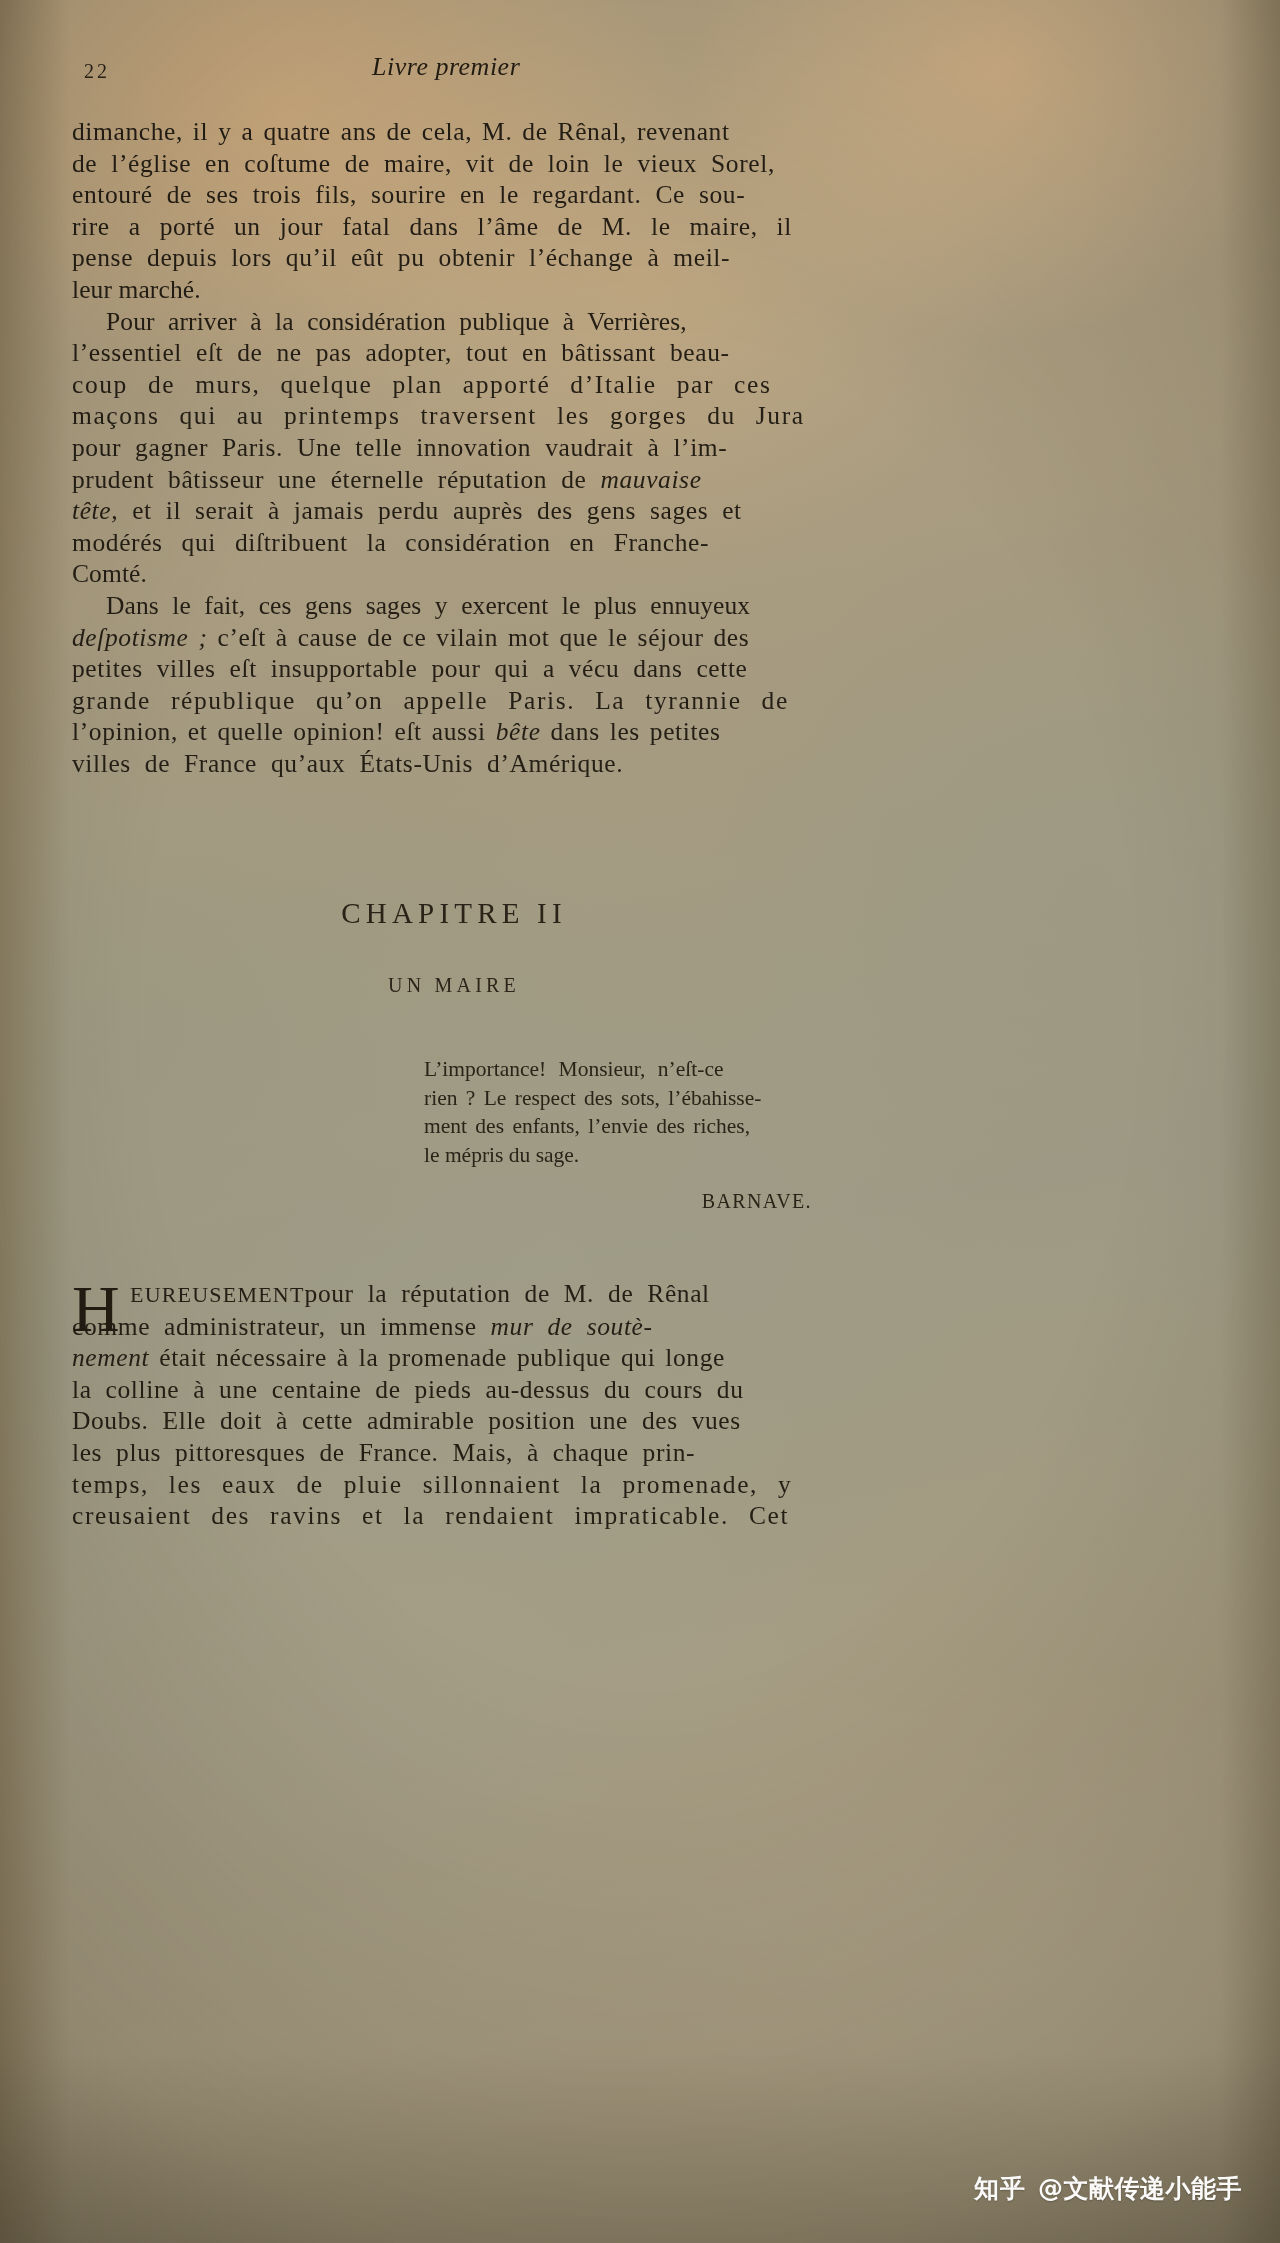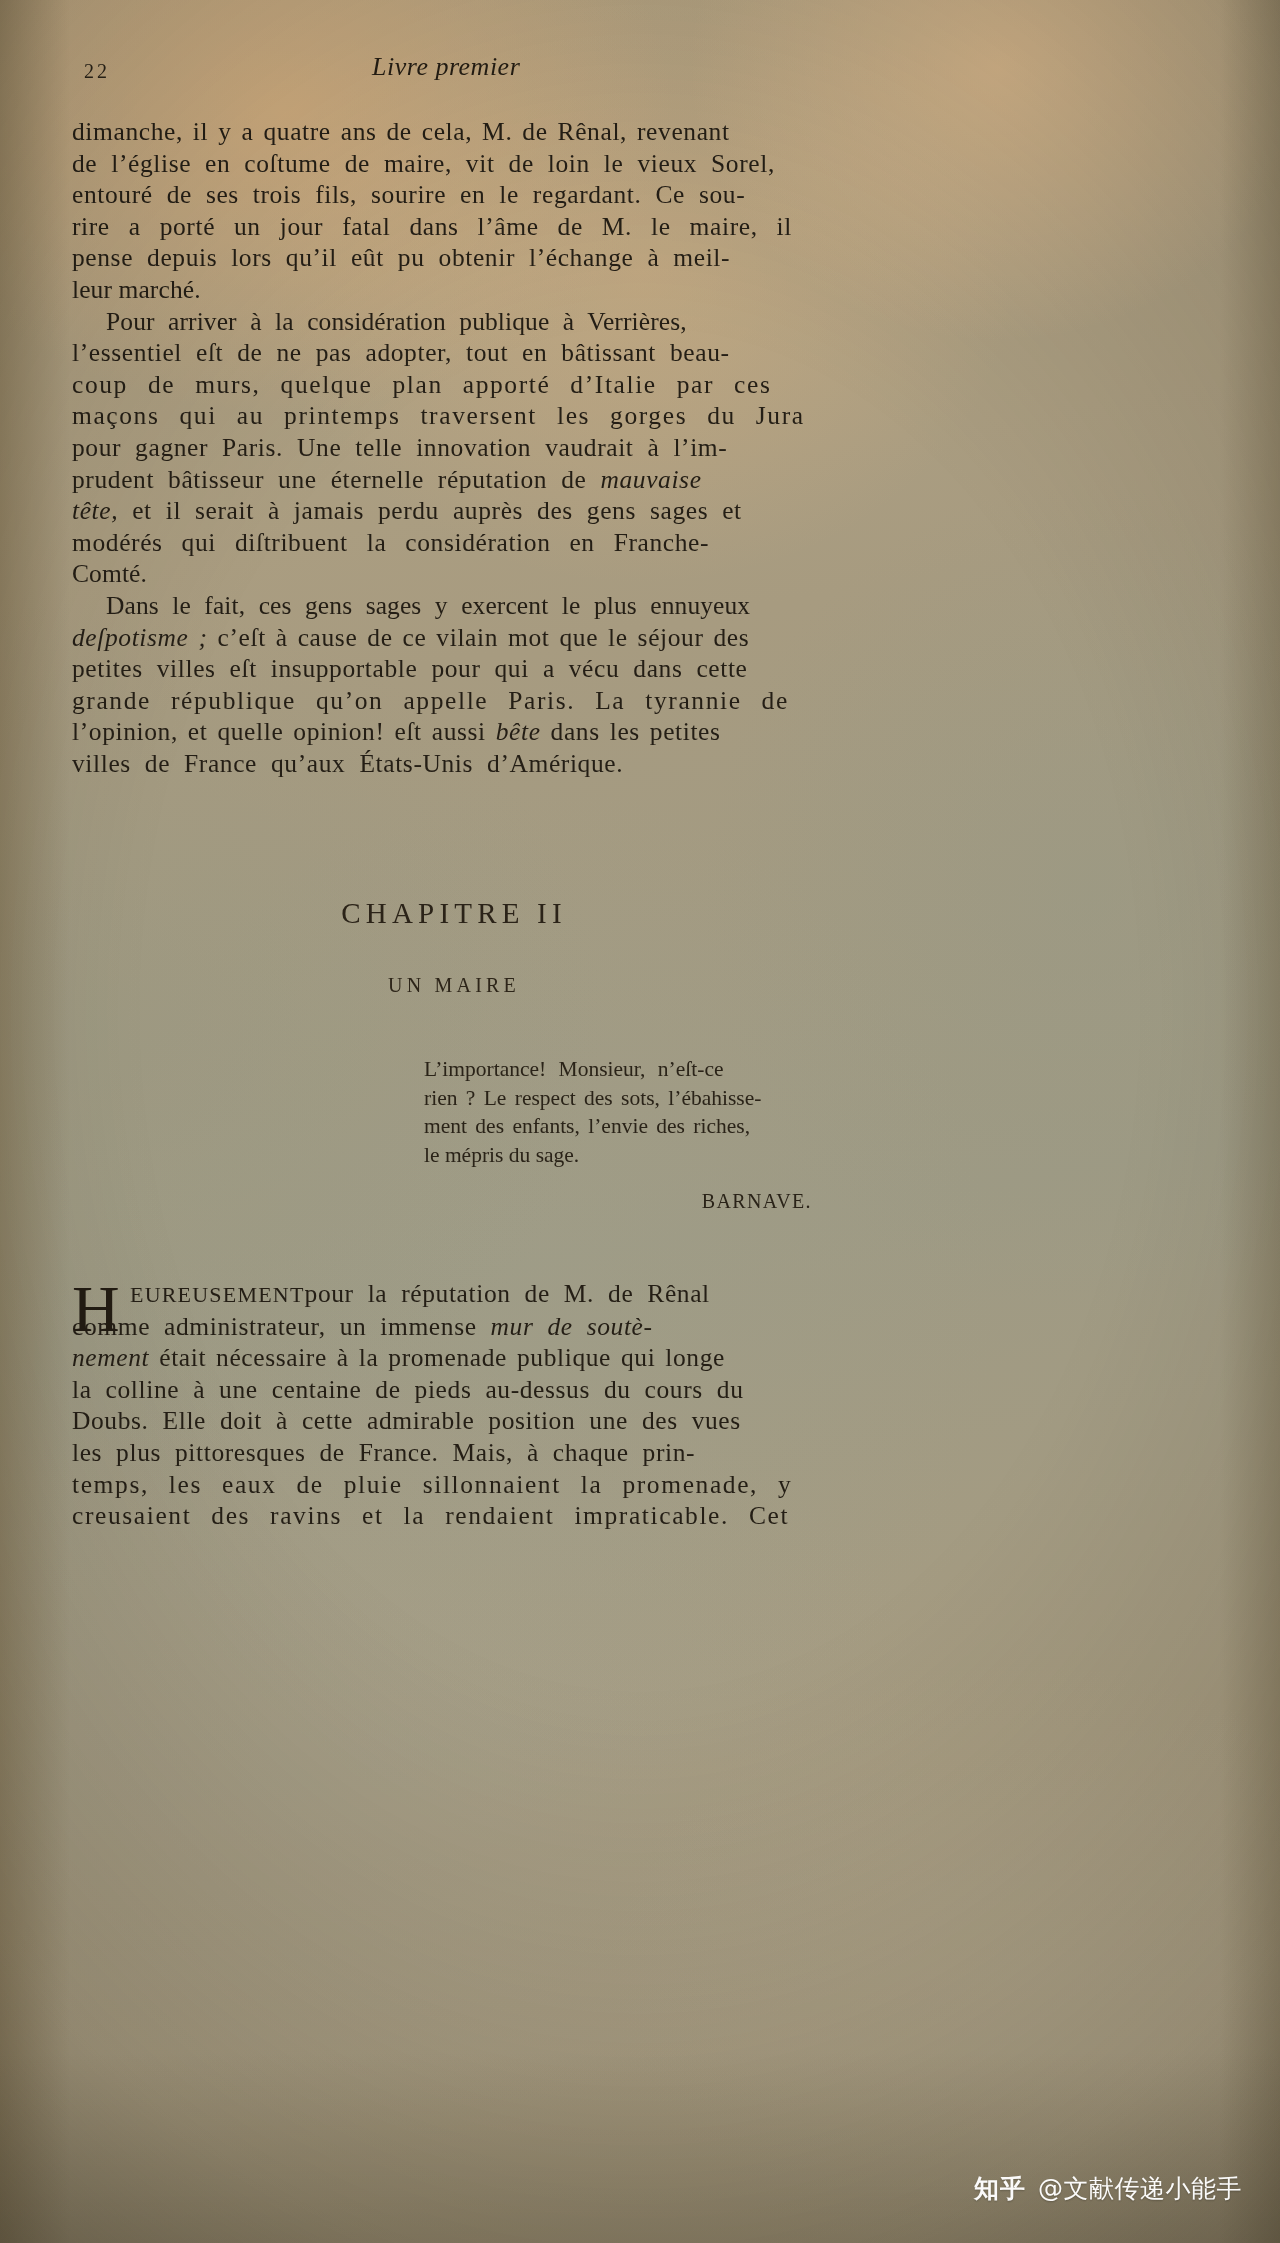--- a/index.html
+++ b/index.html
@@ -167,21 +167,21 @@
     display: flex;
     align-items: flex-end;
     gap: 12px;
     font-family: "DejaVu Sans", "Liberation Sans", sans-serif;
     font-size: 25px;
     color: #ffffff;
     opacity: 0.97;
     text-shadow: 0 1px 2px rgba(0,0,0,0.25);
   }
   #watermark .wm-logo { font-weight: bold; letter-spacing: 1px; }
-  #watermark .wm-user { letter-spacing: 0.5px; }
+  #watermark .wm-user { letter-spacing: 0.5px; font-weight: bold; }
 </style>
 </head>
 <body>
 
 <div id="page">
 
   <div id="content">
 
     <div class="runhead">
       <div class="folio">22</div>

